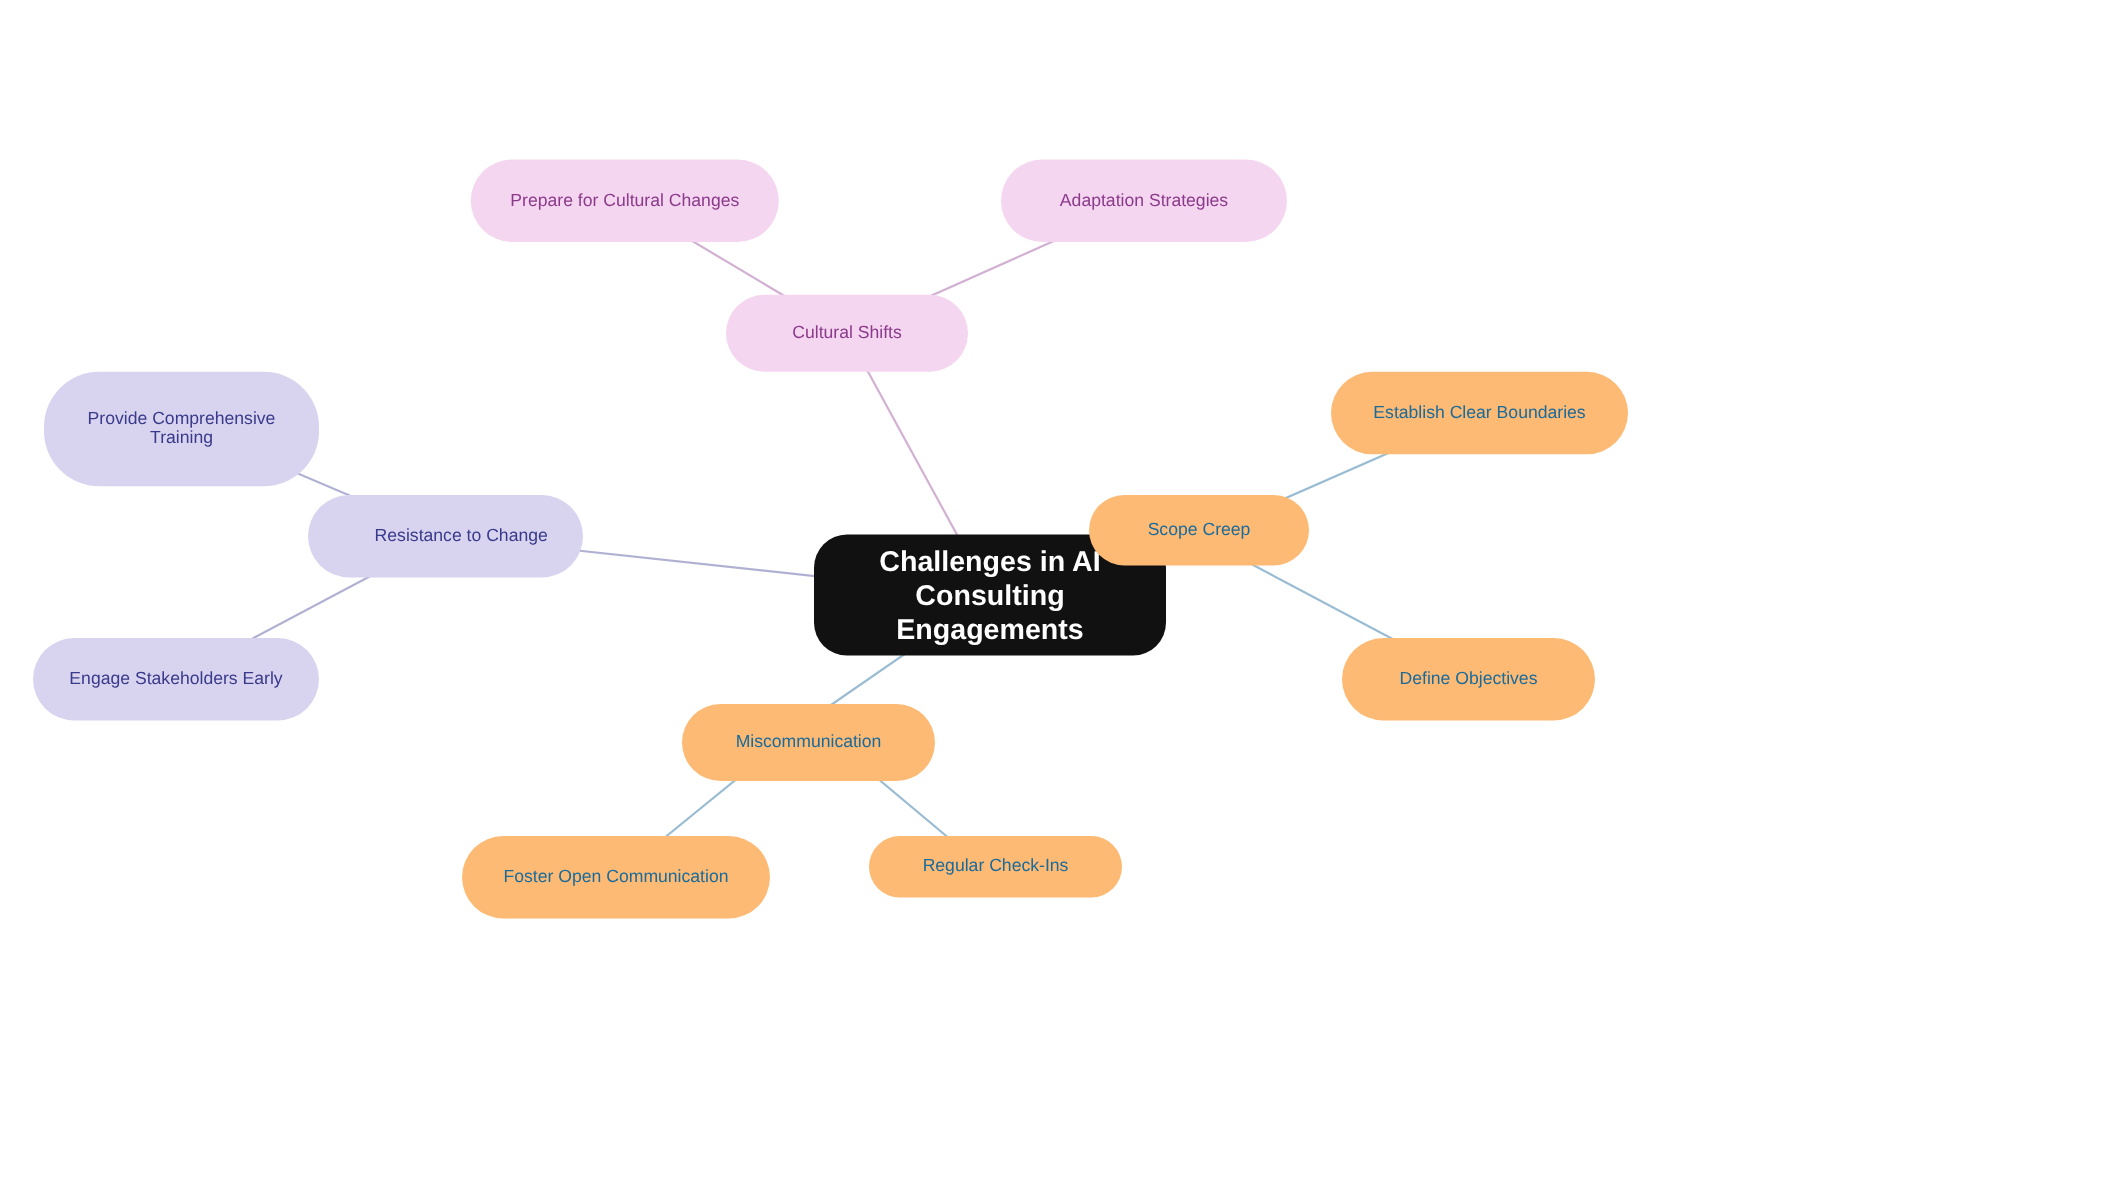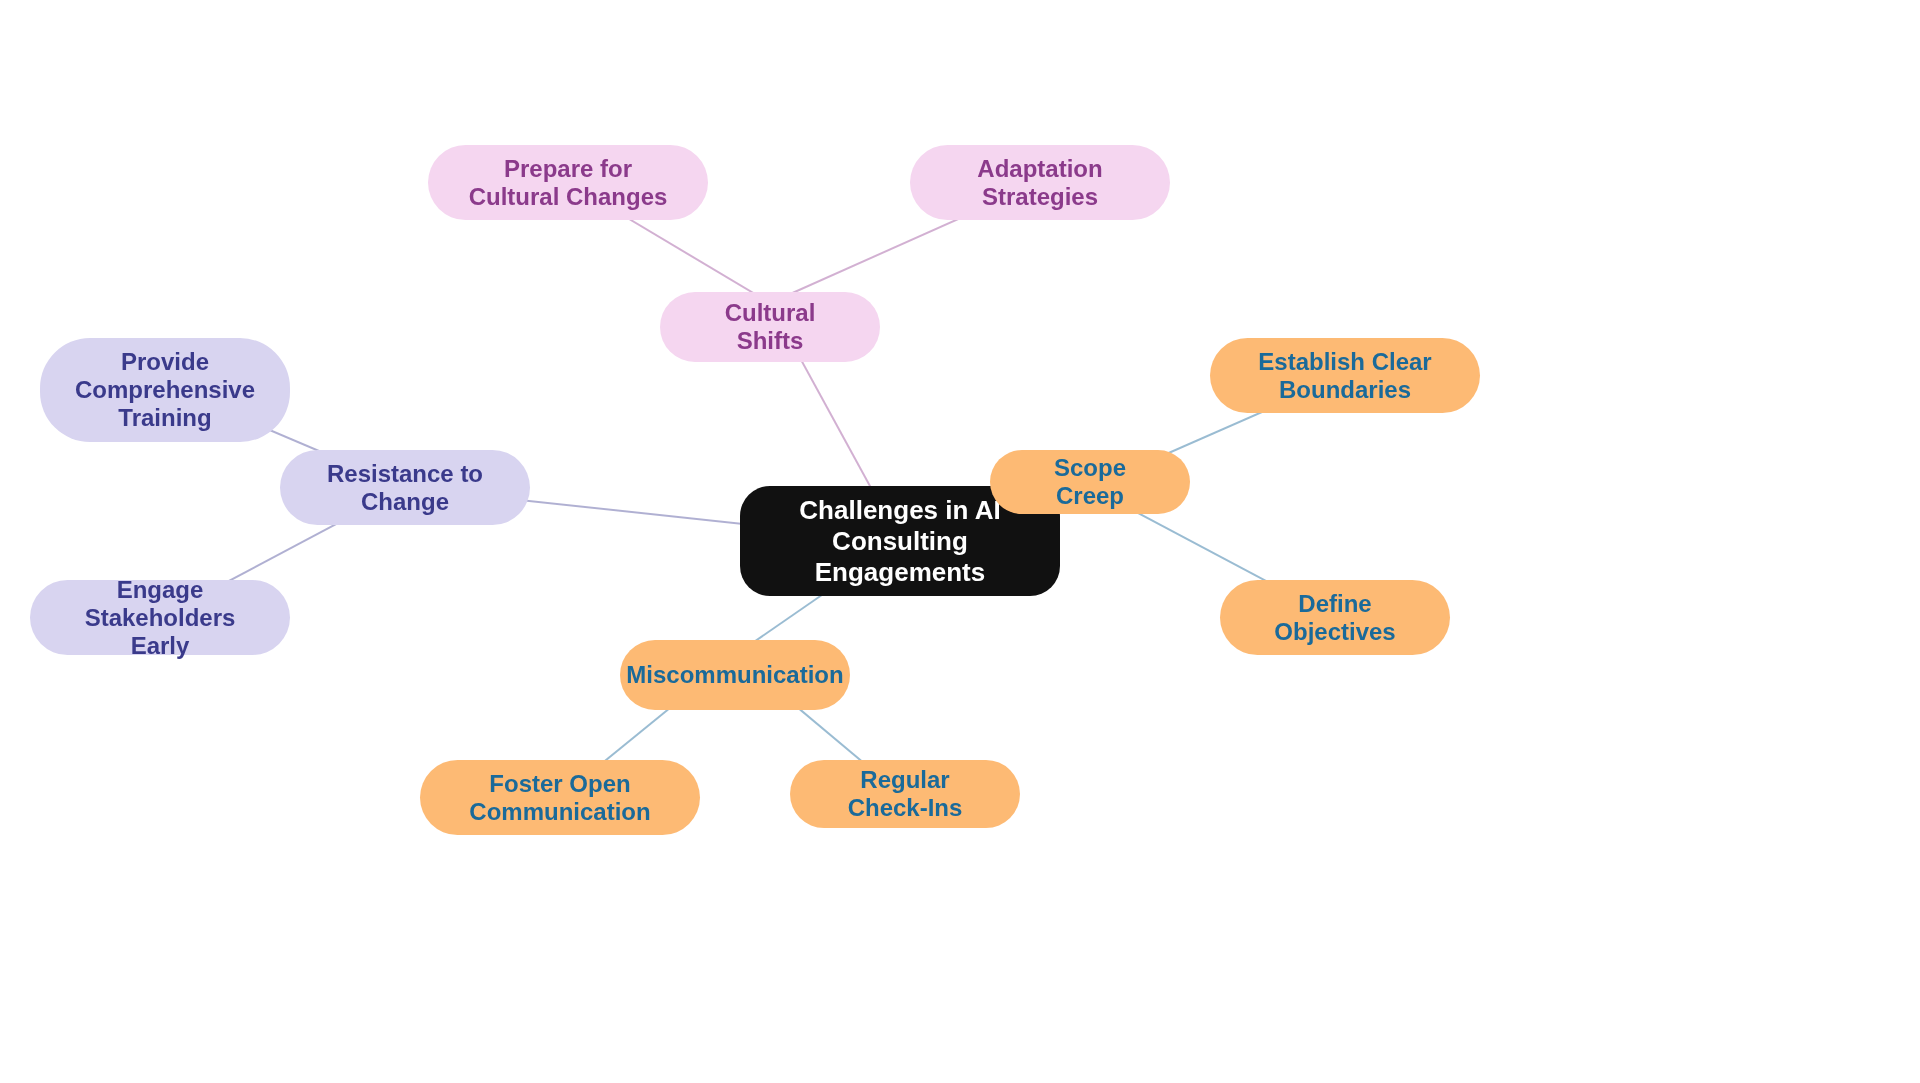--- a/index.html
+++ b/index.html
@@ -18,22 +18,22 @@
       height: 1083px;
       pointer-events: none;
     }
     .node {
       position: absolute;
       border-radius: 50px;
       display: flex;
       align-items: center;
       justify-content: center;
       text-align: center;
-      font-size: 24px;
-      font-weight: 700;
+      font-size: 16px;
+      font-weight: 400;
       padding: 18px 32px;
       cursor: pointer;
     }
     .node-center {
       background: #111111;
       color: #ffffff;
       font-size: 26px;
       font-weight: 600;
       width: 320px;
       height: 110px;
@@ -71,21 +71,21 @@
     <line x1="1090" y1="487.5" x2="1335" y2="617.5" stroke="#70a0c0" stroke-width="2" opacity="0.7"></line>
     <line x1="735" y1="655" x2="560" y2="797.5" stroke="#70a0c0" stroke-width="2" opacity="0.7"></line>
     <line x1="735" y1="655" x2="905" y2="797.5" stroke="#70a0c0" stroke-width="2" opacity="0.7"></line>
   </svg>
 
 <div class="node node-center" style="left: 740px; top: 486px;" id="node-center">
   <span style="white-space: pre-line;">Challenges in AI Consulting
 Engagements</span>
 </div>
 
-<div class="node node-pink" style="left: 660px; top: 268px; width: 220px; height: 70px; margin-top: 24px;" id="node-cultural-shifts">
+<div class="node node-pink" style="left: 660px; top: 268px; width: 220px; height: 70px;" id="node-cultural-shifts">
   <span>Cultural Shifts</span>
 </div>
 
 <div class="node node-pink" style="left: 428px; top: 145px; width: 280px; height: 75px;" id="node-prepare-cultural">
   <span>Prepare for Cultural Changes</span>
 </div>
 
 <div class="node node-pink" style="left: 910px; top: 145px; width: 260px; height: 75px;" id="node-adaptation">
   <span>Adaptation Strategies</span>
 </div>
@@ -115,15 +115,15 @@
 </div>
 
 <div class="node node-blue" style="left: 620px; top: 620px; width: 230px; height: 70px; margin-top: 20px;" id="node-miscommunication">
   <span>Miscommunication</span>
 </div>
 
 <div class="node node-blue" style="left: 420px; top: 760px; width: 280px; height: 75px;" id="node-foster">
   <span>Foster Open Communication</span>
 </div>
 
-<div class="node node-blue" style="left: 790px; top: 760px; width: 230px; height: 68px;" id="node-checkins">
+<div class="node node-blue" style="left: 790px; top: 760px; width: 230px; height: 56px;" id="node-checkins">
   <span>Regular Check-Ins</span>
 </div>
 
 </body></html>

